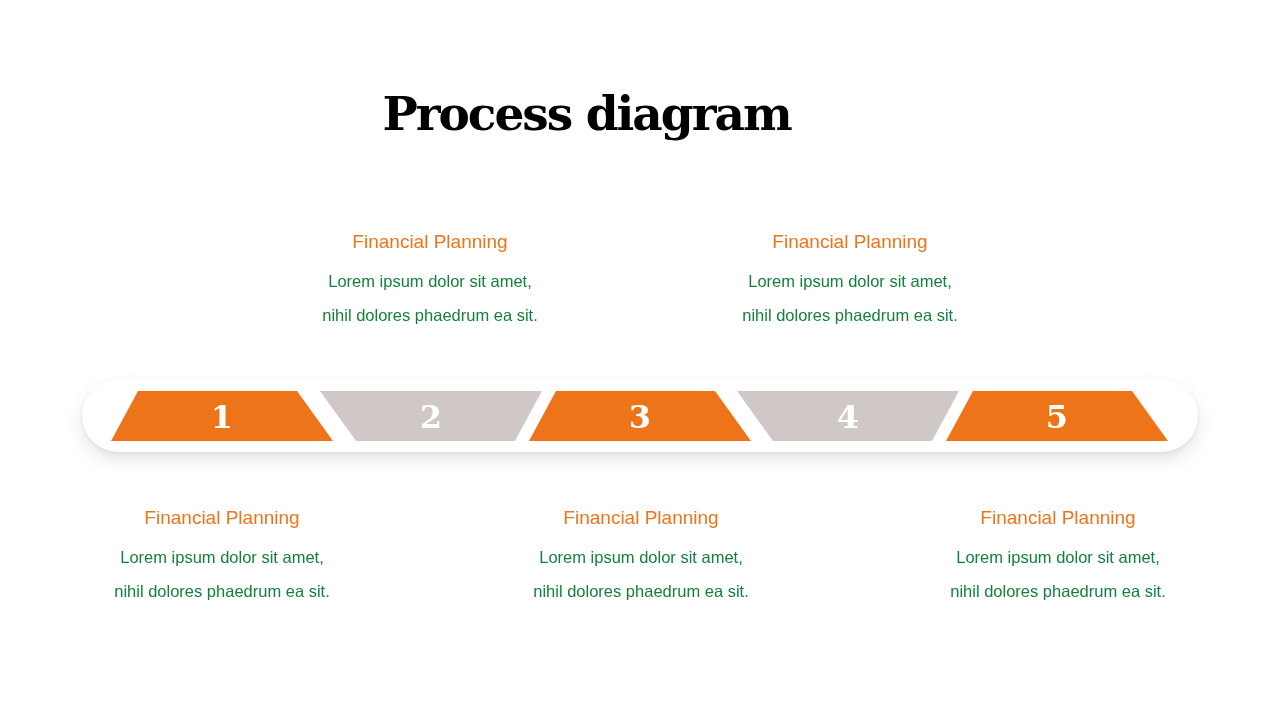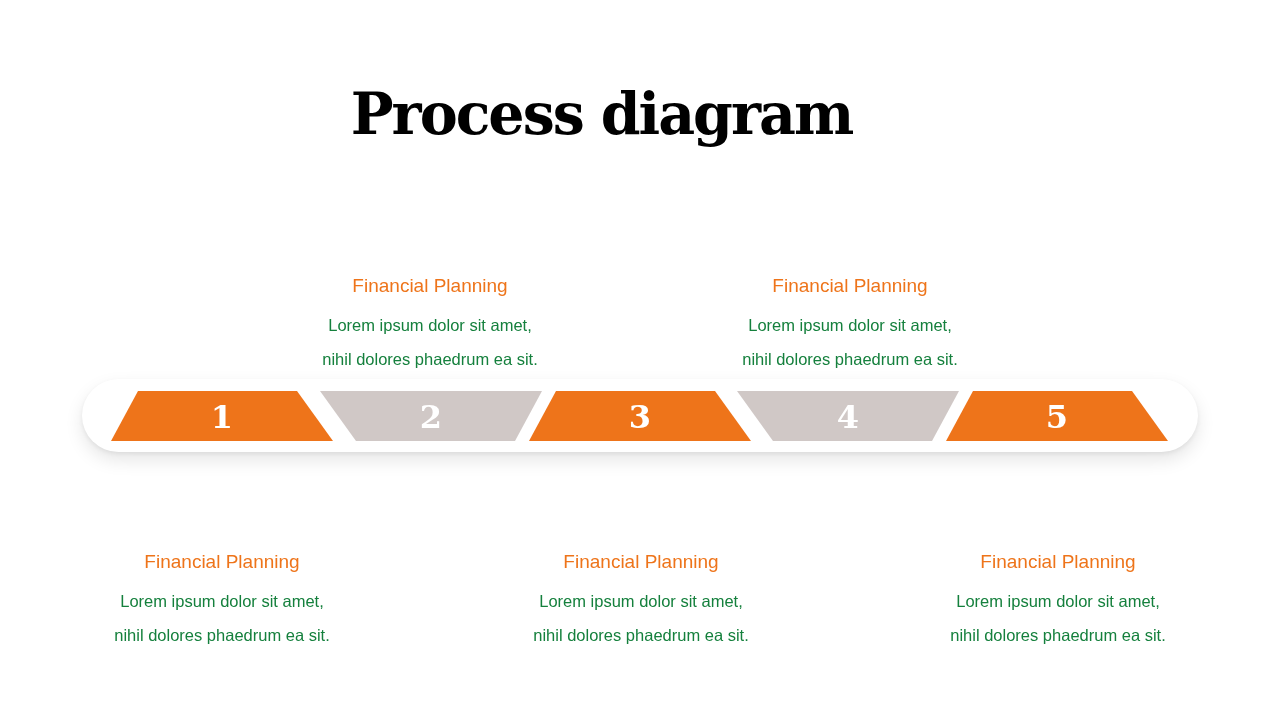--- a/index.html
+++ b/index.html
@@ -2,38 +2,38 @@
 <html><head>
 <meta charset="utf-8">
 <style>
   html, body { margin: 0; padding: 0; }
   body {
     width: 1280px; height: 720px; background: #ffffff; position: relative; overflow: hidden;
     font-family: "Liberation Sans", sans-serif;
   }
   .title {
     position: absolute; left: 0; top: 72px; width: 1173px; text-align: center;
-    font-family: "DejaVu Serif", serif; font-weight: bold; font-size: 57px; color: #000;
-    letter-spacing: -2px; line-height: 84px; padding-left: 15px;
+    font-family: "DejaVu Serif", serif; font-weight: bold; font-size: 47px; color: #000;
+    letter-spacing: -2px; line-height: 84px;
   }
   .track {
     position: absolute; left: 82px; top: 379px; width: 1116px; height: 73px;
     background: #fff; border-radius: 37px;
     box-shadow: 0 8px 18px rgba(0,0,0,0.10), 0 2px 4px rgba(0,0,0,0.06);
   }
   .step {
     position: absolute; top: 391px; height: 50px; width: 222px;
   }
   .step svg { position: absolute; left: 0; top: 0; }
   .step .num {
     position: absolute; left: 0; top: 0; width: 100%; height: 50px; line-height: 52px; text-align: center;
     font-family: "DejaVu Serif", serif; font-weight: bold; font-size: 32px; color: #ffffff;
   }
   .info {
-    position: absolute; width: 300px; text-align: center; margin-top: 44px;
+    position: absolute; width: 300px; text-align: center;
   }
   .info .head {
     color: #ee741a; font-size: 19px; line-height: 24px; margin-bottom: 10px;
   }
   .info .line {
     color: #15803d; font-size: 16.5px; line-height: 34px;
   }
 </style>
 </head>
 <body>

